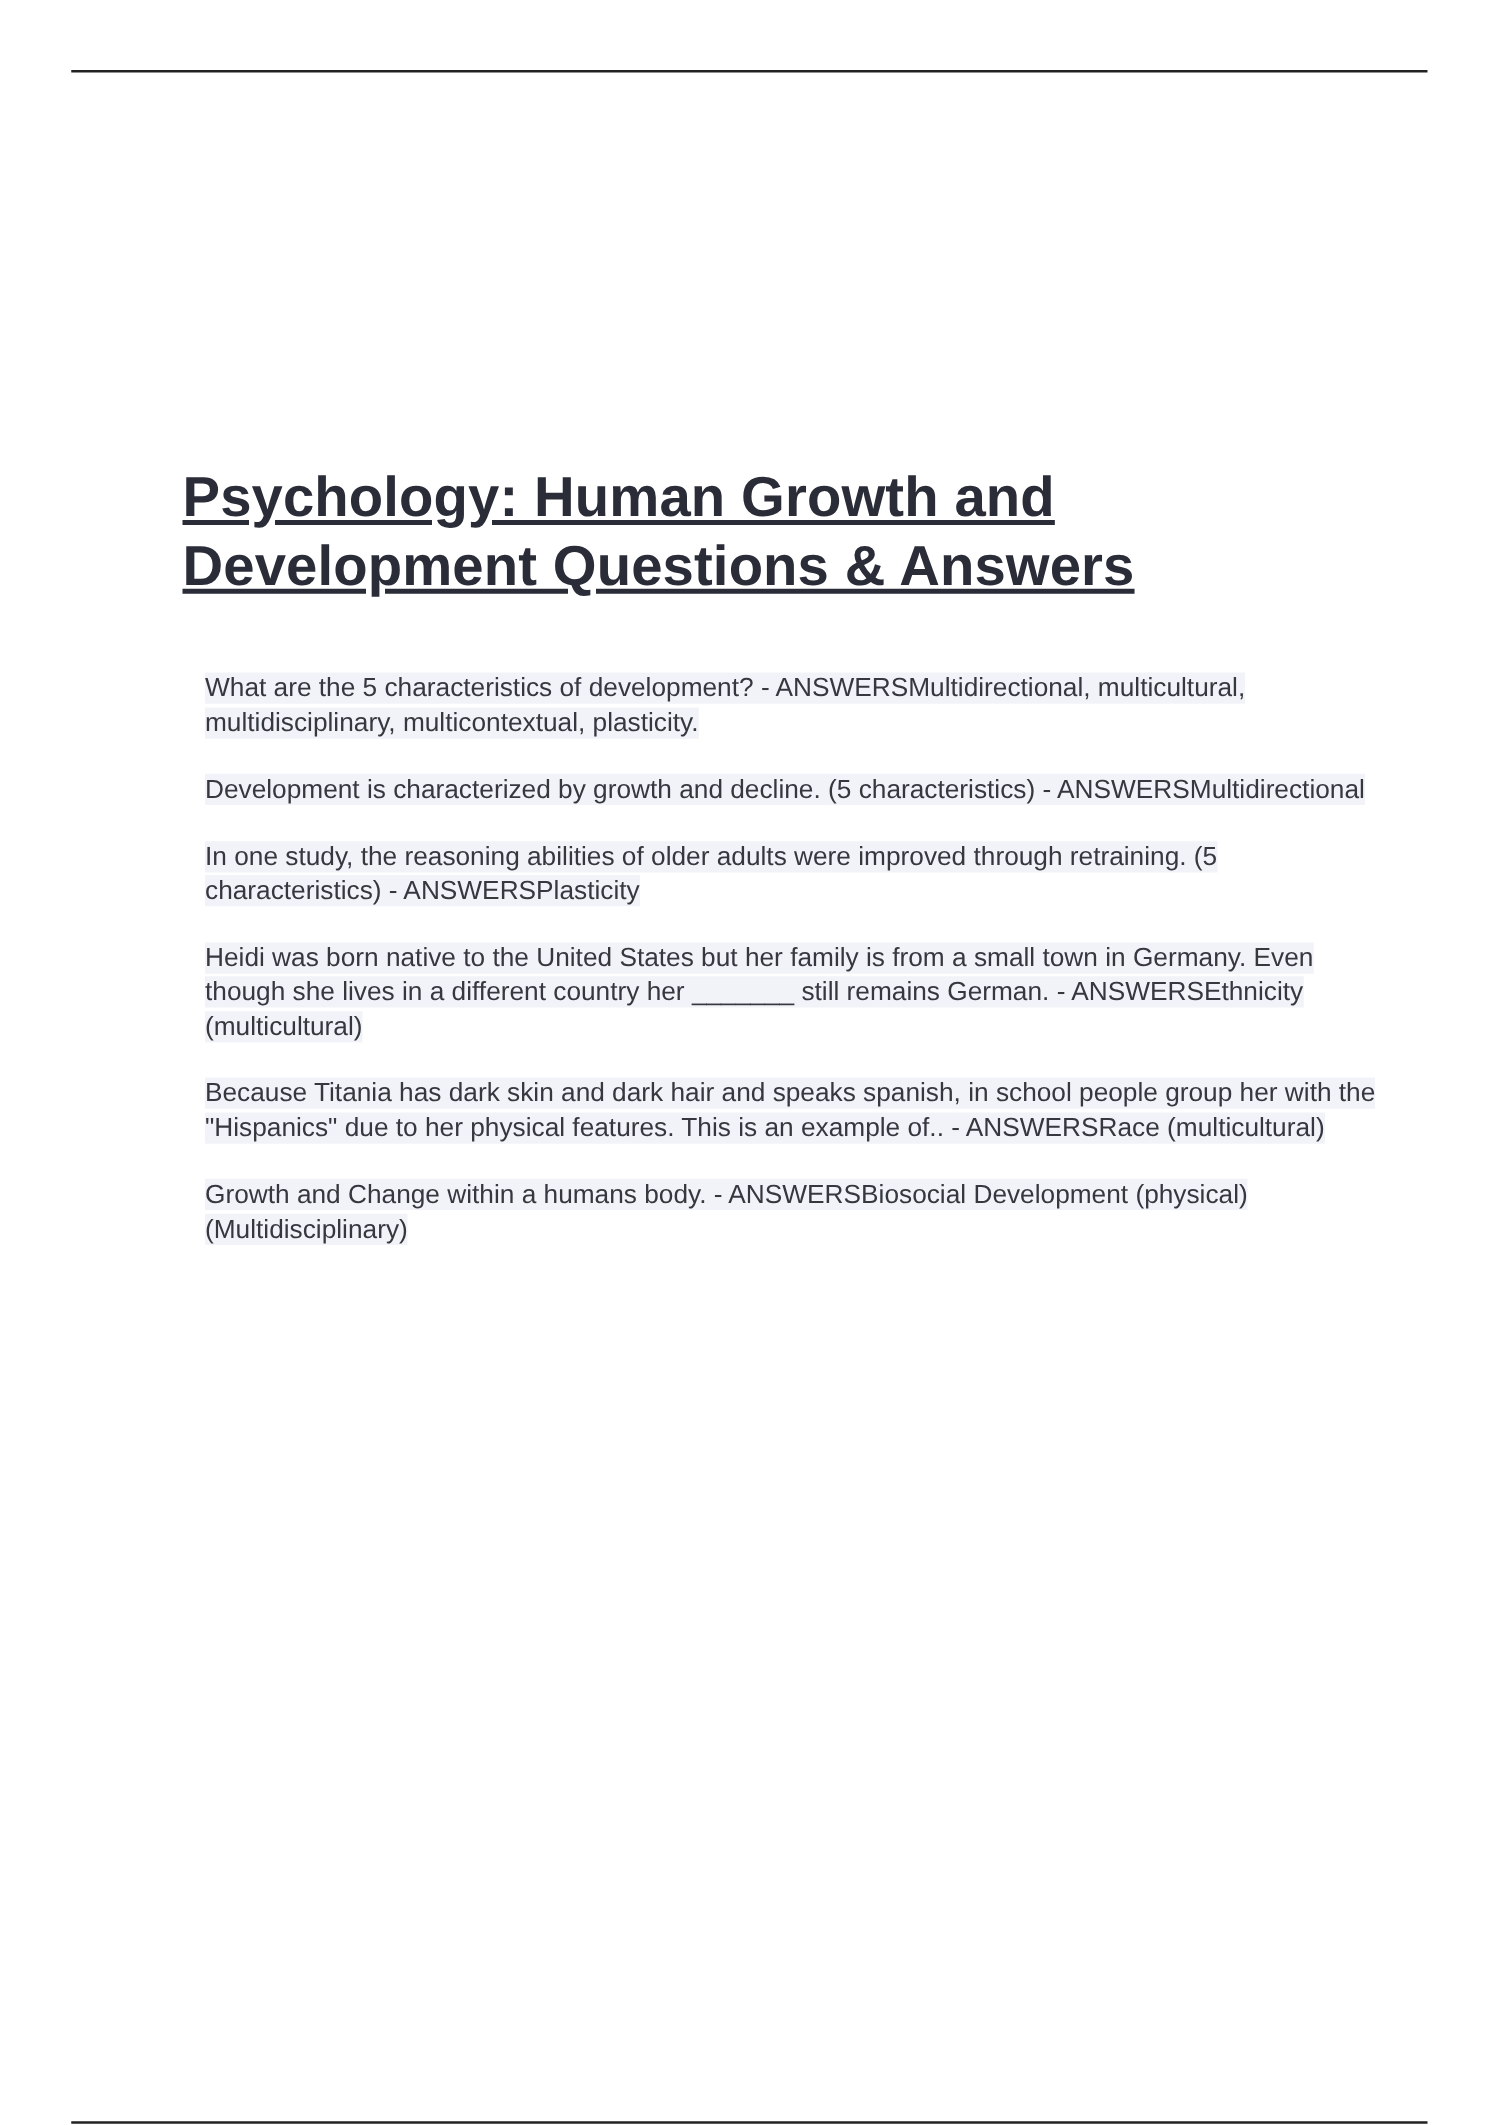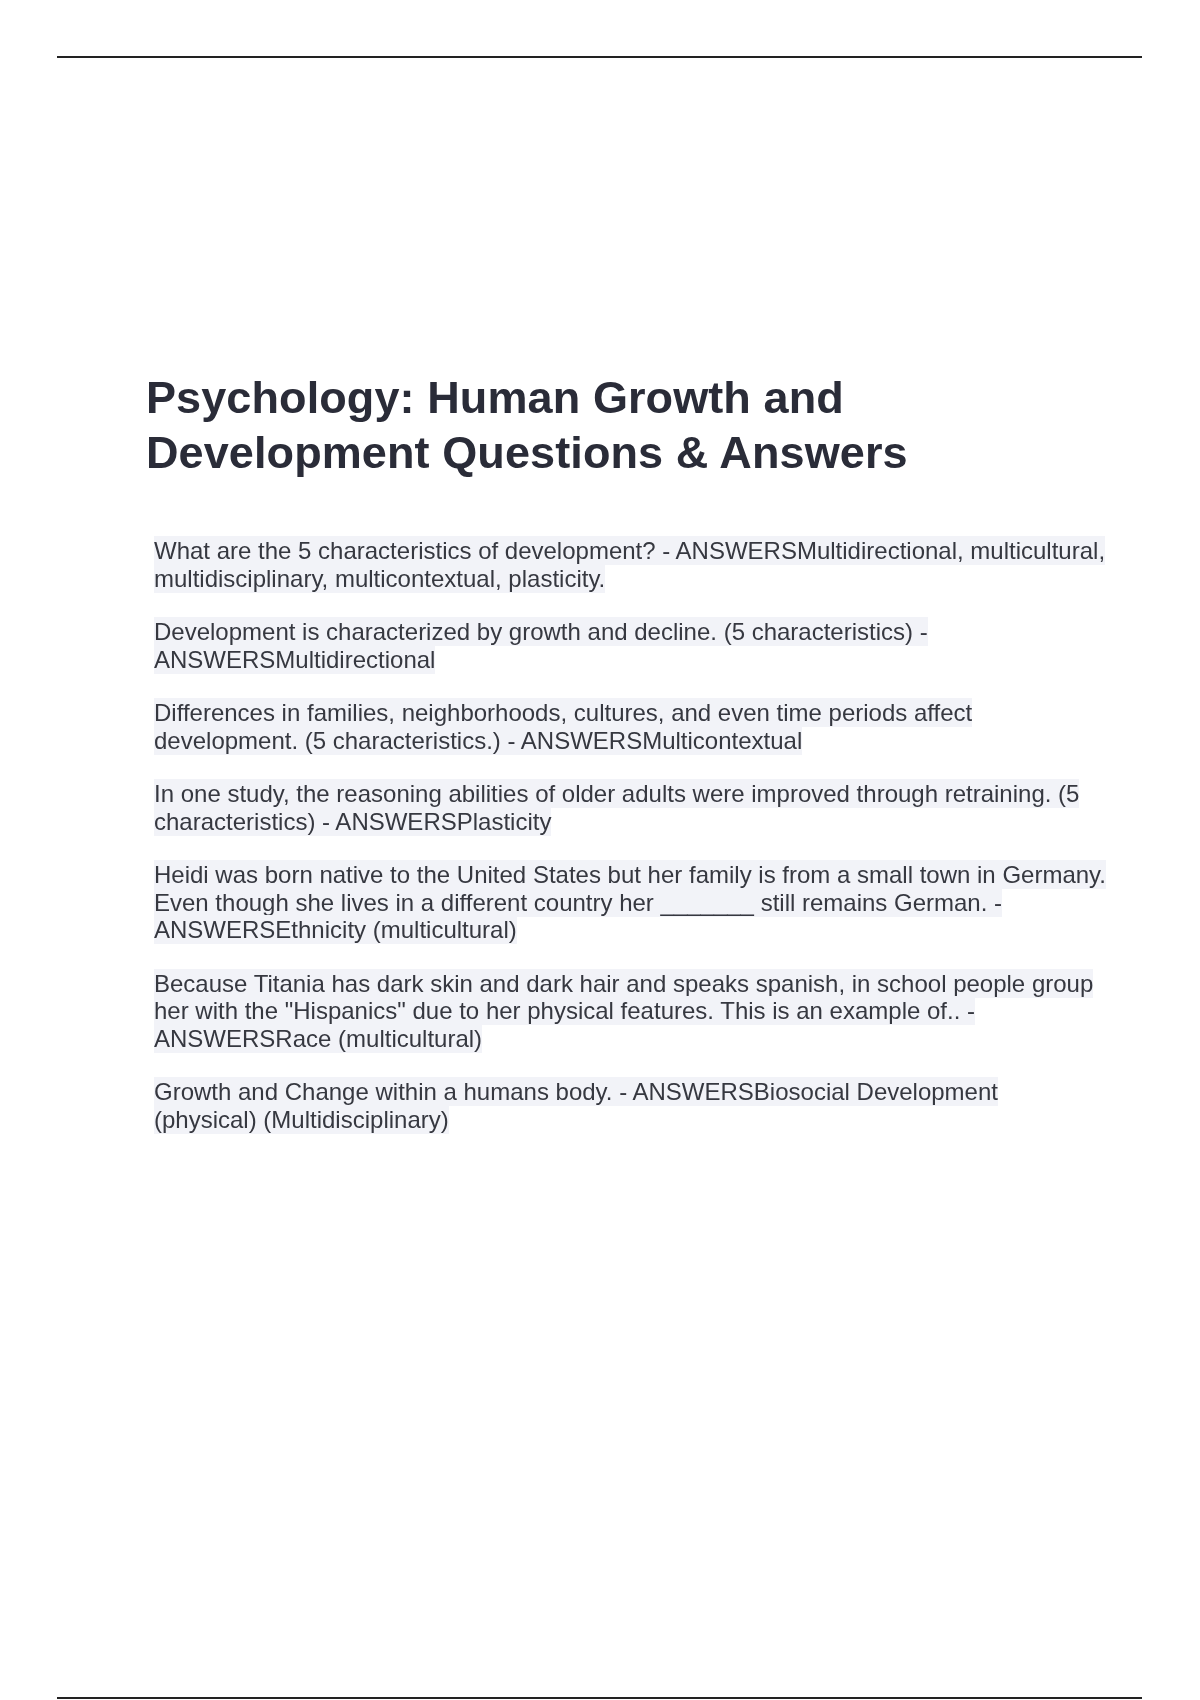--- a/index.html
+++ b/index.html
@@ -9,44 +9,43 @@
   }
   .rule {
     position: absolute; left: 57px; width: 1085px; height: 2px;
     background: #222222;
   }
   .rule.top { top: 56px; }
   .rule.bottom { top: 1697px; }
   .title {
     position: absolute; left: 146px; top: 370px; width: 950px;
     margin: 0; font-size: 45px; font-weight: bold; line-height: 55px;
-    color: #2a2c38; letter-spacing: 0.1px;
+    color: #2a2c38; letter-spacing: 0.1px; text-decoration: underline;
   }
   .qa-list {
     position: absolute; left: 146px; top: 537px; width: 960px;
   }
   .qa {
-    margin: 0 0 26px 8px; font-size: 24px; line-height: 27.5px; color: #363840;
+    margin: 0 0 26px 18px; font-size: 21px; line-height: 27.5px; color: #363840;
   }
   .qa span.hl {
     background: #f2f3f8;
     -webkit-box-decoration-break: clone; box-decoration-break: clone;
     padding: 1px 0;
   }
 </style>
 </head>
 <body>
 
 <div class="rule top"></div>
 
 <h1 class="title">Psychology: Human Growth and Development Questions &amp; Answers</h1>
 
 <div class="qa-list">
   <p class="qa"><span class="hl">What are the 5 characteristics of development? - ANSWERSMultidirectional, multicultural, multidisciplinary, multicontextual, plasticity.</span></p>
   <p class="qa"><span class="hl">Development is characterized by growth and decline. (5 characteristics) - ANSWERSMultidirectional</span></p>
-  <p class="qa"><span class="hl">Differences in families, neighborhoods, cultures, and even time periods affect development. (5 characteristics.) - ANSWERSMulticontextual</span></p>
   <p class="qa"><span class="hl">In one study, the reasoning abilities of older adults were improved through retraining. (5 characteristics) - ANSWERSPlasticity</span></p>
   <p class="qa"><span class="hl">Heidi was born native to the United States but her family is from a small town in Germany. Even though she lives in a different country her _______ still remains German. - ANSWERSEthnicity (multicultural)</span></p>
   <p class="qa"><span class="hl">Because Titania has dark skin and dark hair and speaks spanish, in school people group her with the "Hispanics" due to her physical features. This is an example of.. - ANSWERSRace (multicultural)</span></p>
   <p class="qa"><span class="hl">Growth and Change within a humans body. - ANSWERSBiosocial Development (physical) (Multidisciplinary)</span></p>
 </div>
 
 <div class="rule bottom"></div>
 
 </body></html>

